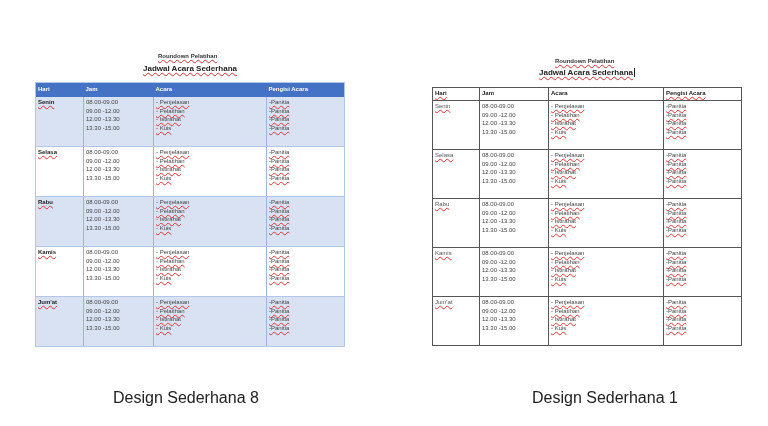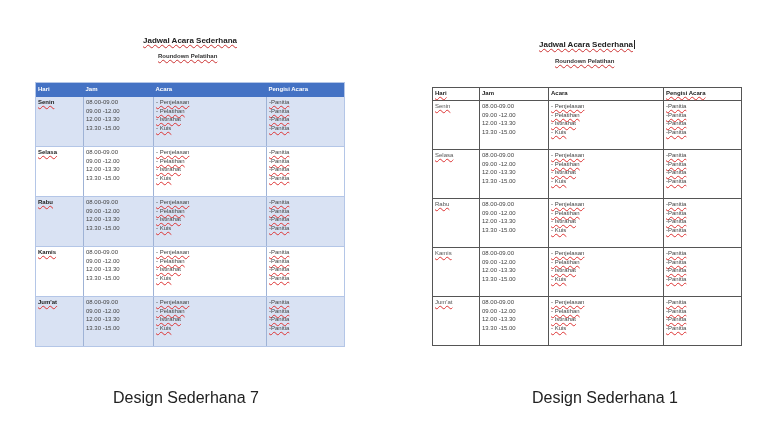--- a/index.html
+++ b/index.html
@@ -1,17 +1,17 @@
 <!DOCTYPE html>
 <html><head>
 <meta charset="utf-8">
 <style>
   html,body{margin:0;padding:0;}
   body{width:768px;height:426px;background:#ffffff;position:relative;overflow:hidden;font-family:"Liberation Sans",sans-serif;}
-  .title{position:absolute;font-weight:bold;font-size:8px;color:#222;text-decoration:underline;text-decoration-color:#c33;text-decoration-style:wavy;text-decoration-thickness:0.5px;white-space:nowrap;}
+  .title{position:absolute;font-weight:bold;font-size:8px;color:#222;text-decoration:underline;text-decoration-color:#c33;text-decoration-style:wavy;text-decoration-thickness:0.5px;white-space:nowrap;margin-top:28px;}
   .subtitle{position:absolute;font-weight:bold;font-size:6px;color:#333;text-decoration:underline;text-decoration-color:#c33;text-decoration-style:wavy;text-decoration-thickness:0.5px;white-space:nowrap;}
   table{position:absolute;border-collapse:collapse;table-layout:fixed;font-size:6px;color:#444;}
   td,th{vertical-align:top;padding:1px 2px;text-align:left;line-height:8.7px;}
   th{font-weight:bold;}
   .wavy{text-decoration:underline;text-decoration-color:#d33;text-decoration-style:wavy;text-decoration-thickness:0.5px;}
   
   .t2 th{background:#4472c4;color:#fff;height:10px;padding:2px 2px;}
   .t2 td{border-left:1px solid #9fb3d6;}
   .t2 td:first-child{border-left:none;}
   .t2 tr.band td{background:#d9e2f3;}
@@ -148,21 +148,21 @@
         </td>
         <td>
           <span class="line wavy">-Panitia</span>
           <span class="line wavy">-Panitia</span>
           <span class="line wavy">-Panitia</span>
           <span class="line wavy">-Panitia</span>
         </td>
       </tr>
     </tbody>
 </table>
-<div class="caption" style="left:113px;top:389px;">Design Sederhana 7</div>
+<div class="caption" style="left:113px;top:389px;">Design Sederhana 8</div>
 
 <div class="title" style="left:539px;top:40px;"><span>Jadwal Acara Sederhana</span><span class="cursor"></span></div>
 <div class="subtitle" style="left:555px;top:58px;">Roundown Pelatihan</div>
 <table class="t1" style="left:432px;top:87px;width:309px;">
   <colgroup>
       <col style="width:47px">
       <col style="width:69px">
       <col style="width:115px">
       <col style="width:78px">
     </colgroup>

